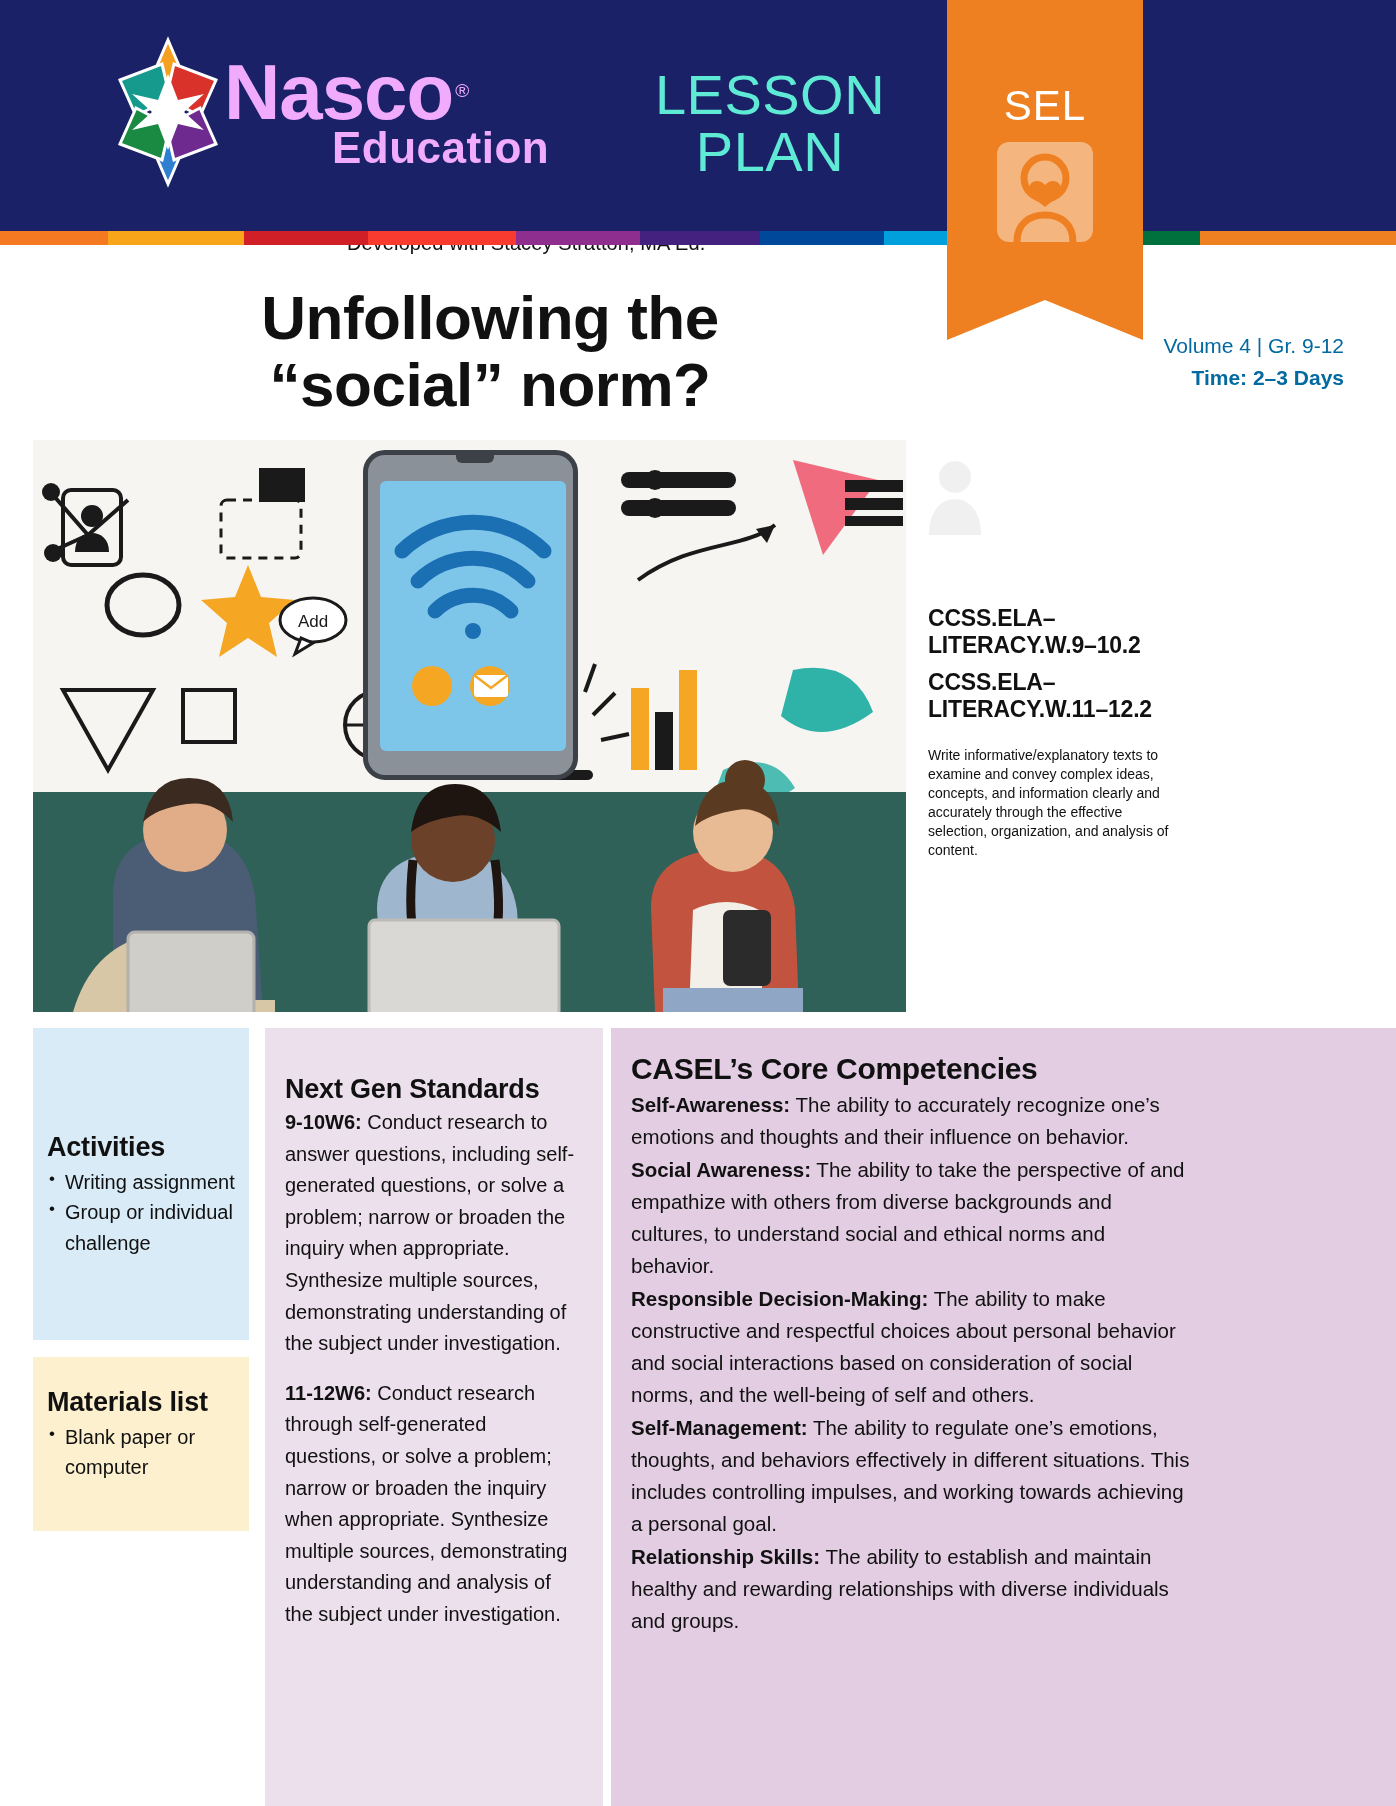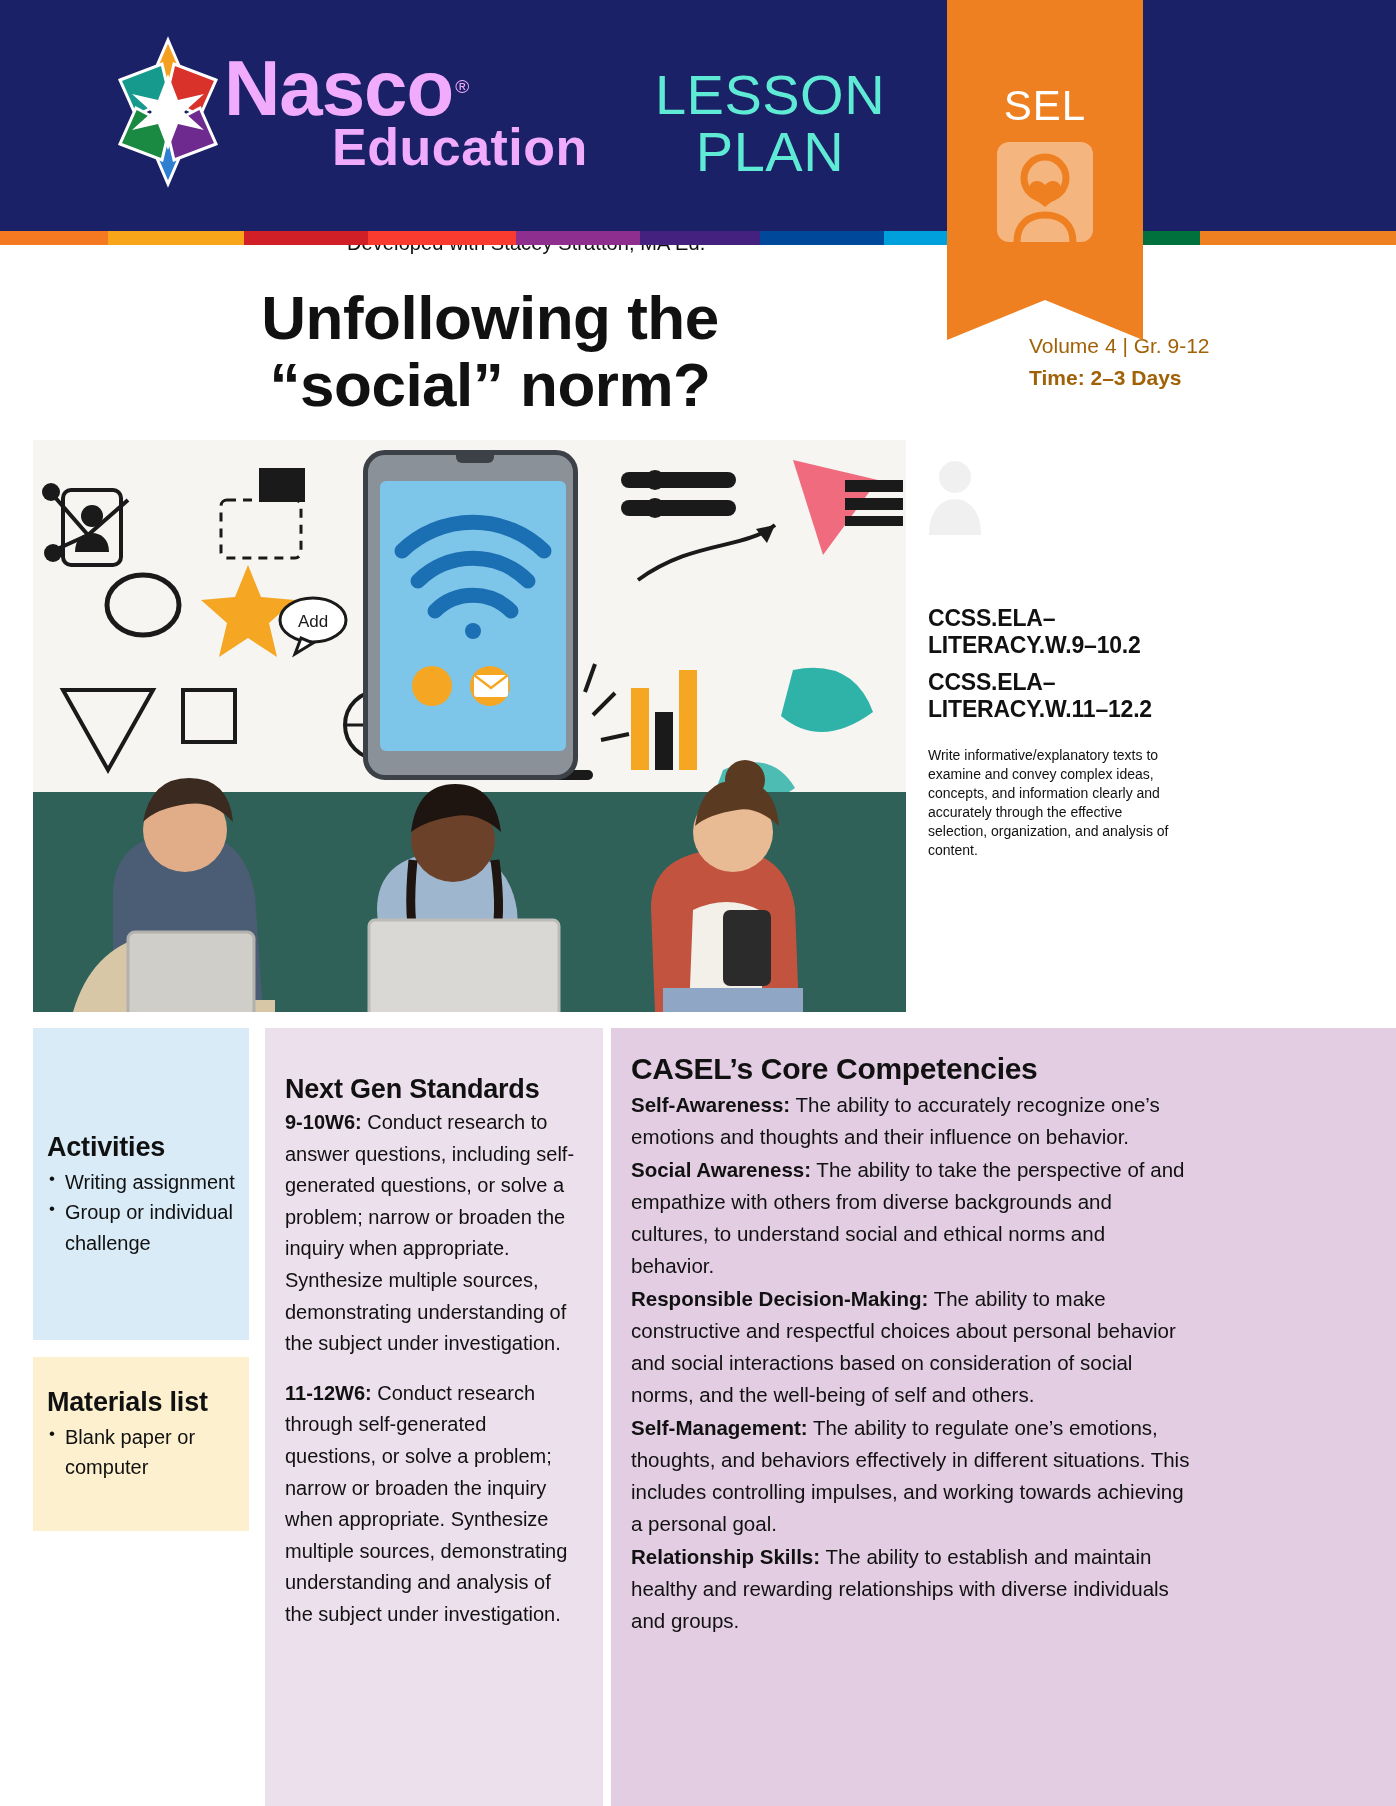--- a/index.html
+++ b/index.html
@@ -50,21 +50,21 @@
     display: inline-block;
   }
   .logo-reg {
     font-size: 19px;
     vertical-align: super;
     position: relative;
     top: -16px;
     left: 2px;
   }
   .logo-sub {
-    font-size: 52px;
+    font-size: 44px;
     font-weight: 700;
     letter-spacing: 0.5px;
     margin-top: -2px;
     padding-left: 108px;
   }
   .lesson-plan-title {
     position: absolute;
     left: 620px; top: 66px;
     width: 300px;
     color: #5eead4;
@@ -137,24 +137,24 @@
     width: 860px;
     text-align: center;
     font-size: 62px;
     font-weight: 700;
     line-height: 1.08;
     color: #111;
     letter-spacing: -0.5px;
   }
   .meta-right {
     position: absolute;
-    right: 37px; top: 330px;
+    right: 52px; top: 330px;
     width: 330px;
-    text-align: left;
-    color: #a16207;
+    text-align: right;
+    color: #0369a1;
   }
   .meta-vol { font-size: 21px; line-height: 1.5; }
   .meta-time { font-size: 21px; font-weight: 700; line-height: 1.5; }
 
   
   .hero {
     position: absolute;
     left: 33px; top: 440px;
     width: 873px;
     height: 572px;

